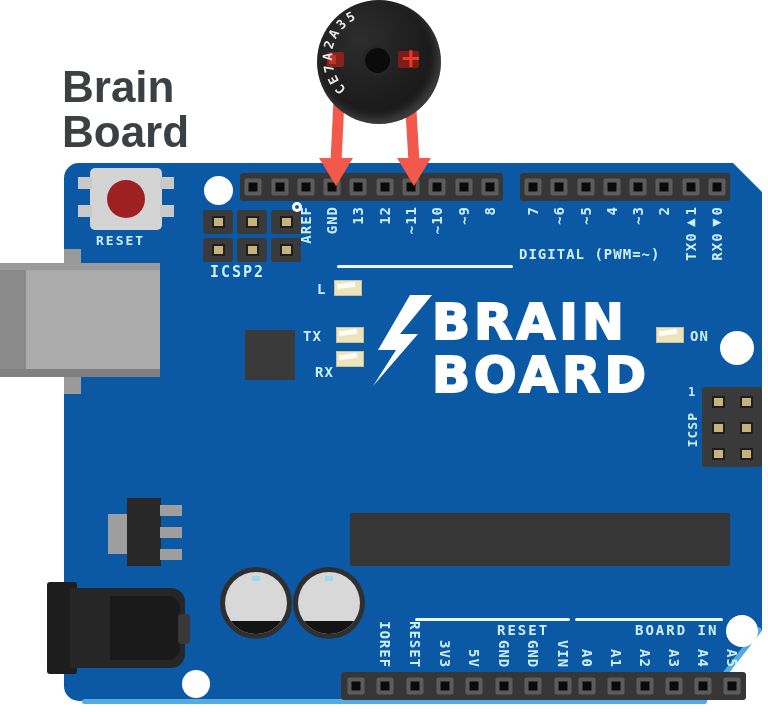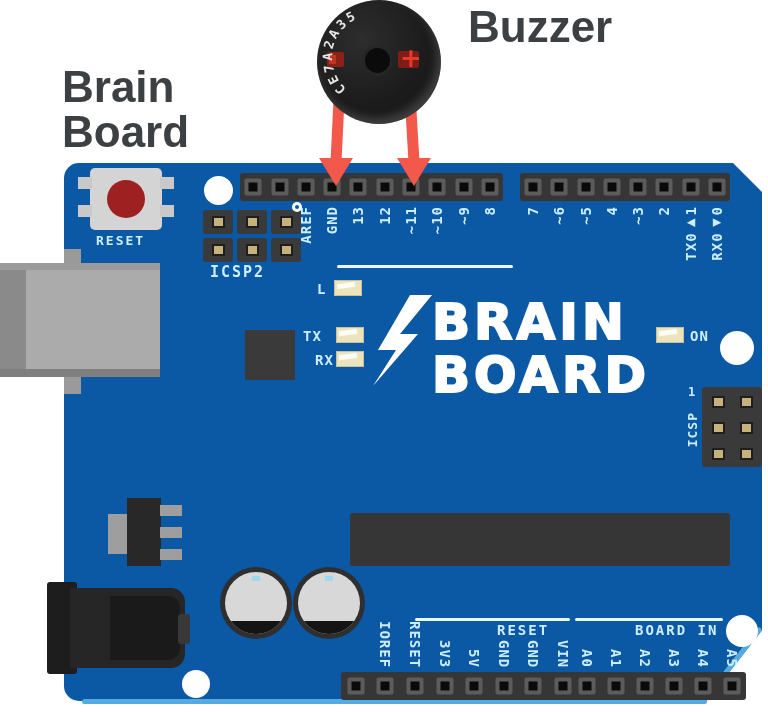--- a/index.html
+++ b/index.html
@@ -181,27 +181,28 @@
   <div class="vlabel-top silk" style="left:525px;top:206px;">7</div>
   <div class="vlabel-top silk" style="left:551px;top:206px;">~6</div>
   <div class="vlabel-top silk" style="left:578px;top:206px;">~5</div>
   <div class="vlabel-top silk" style="left:604px;top:206px;">4</div>
   <div class="vlabel-top silk" style="left:630px;top:206px;">~3</div>
   <div class="vlabel-top silk" style="left:656px;top:206px;">2</div>
   <div class="vlabel-top silk" style="left:683px;top:206px;">TX0▶1</div>
   <div class="vlabel-top silk" style="left:709px;top:206px;">RX0◀0</div>
 
   <div class="silk-line" style="left:337px;top:265px;width:176px;"></div>
+  <div class="abs silk" style="left:519px;top:246px;font-size:14px;letter-spacing:1px;">DIGITAL (PWM=~)</div>
 
   <div class="led" style="left:334px;top:280px;"></div>
   <div class="abs silk led-label" style="left:317px;top:281px;">L</div>
   <div class="led" style="left:336px;top:327px;"></div>
   <div class="abs silk led-label" style="left:303px;top:328px;">TX</div>
   <div class="led" style="left:336px;top:351px;"></div>
-  <div class="abs silk led-label" style="left:303px;top:352px;padding-left:12px;">RX</div>
+  <div class="abs silk led-label" style="left:303px;top:364px;padding-left:12px;">RX</div>
   <div class="led" style="left:656px;top:327px;"></div>
   <div class="abs silk led-label" style="left:690px;top:328px;">ON</div>
 
   <div class="abs" style="left:245px;top:330px;width:50px;height:50px;background:#3a3a3a;"></div>
   <div class="abs" style="left:350px;top:513px;width:380px;height:53px;background:#363636;border-radius:2px;"></div>
 
   <div class="abs" style="left:108px;top:514px;width:22px;height:40px;background:#9e9e9e;"></div>
   <div class="abs" style="left:127px;top:498px;width:34px;height:68px;background:#282828;"></div>
   <div class="abs" style="left:160px;top:505px;width:22px;height:11px;background:#9e9e9e;"></div>
   <div class="abs" style="left:160px;top:527px;width:22px;height:11px;background:#9e9e9e;"></div>
@@ -340,16 +341,15 @@
         <textPath href="#arcpath">CE7A2A35</textPath>
       </text>
     </svg>
   </div>
 
   <div class="big-label" style="left:62px;top:64px;">
     <div>Brain</div>
     <div>Board</div>
   </div>
   <div class="big-label" style="left:468px;top:4px;">
-    <div>Buzzer</div>
   </div>
 
 </div>
 
 </body></html>

